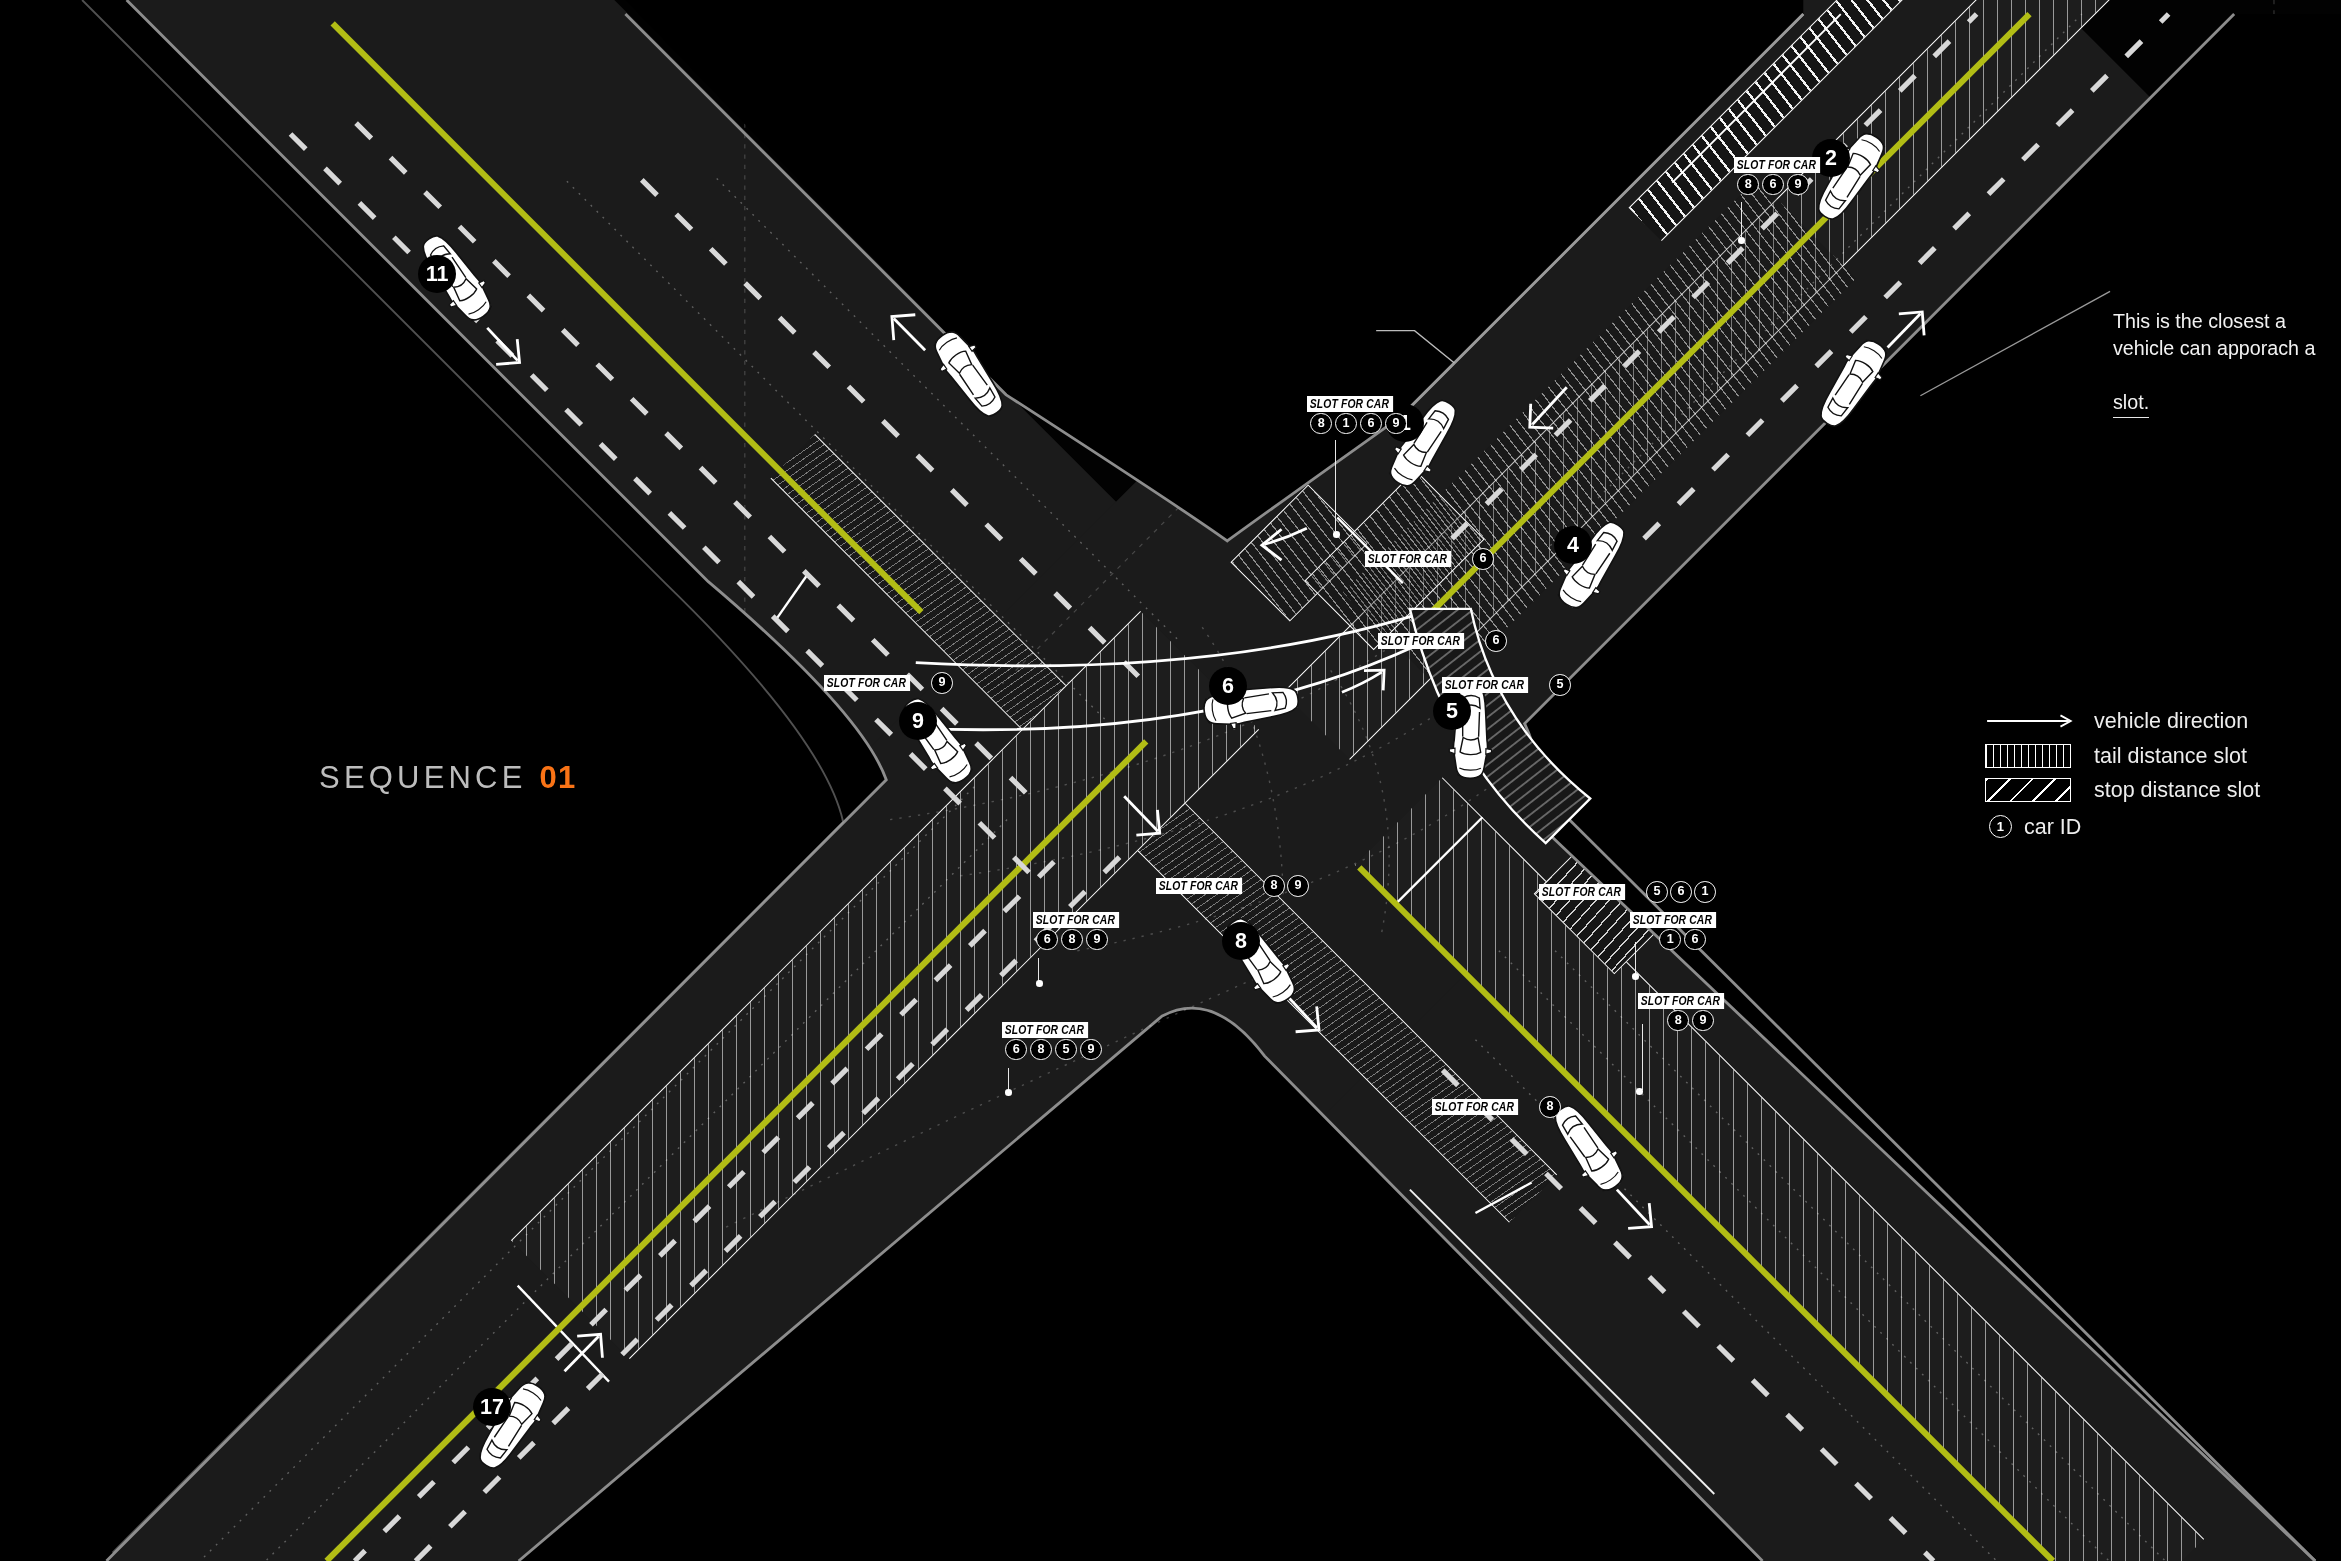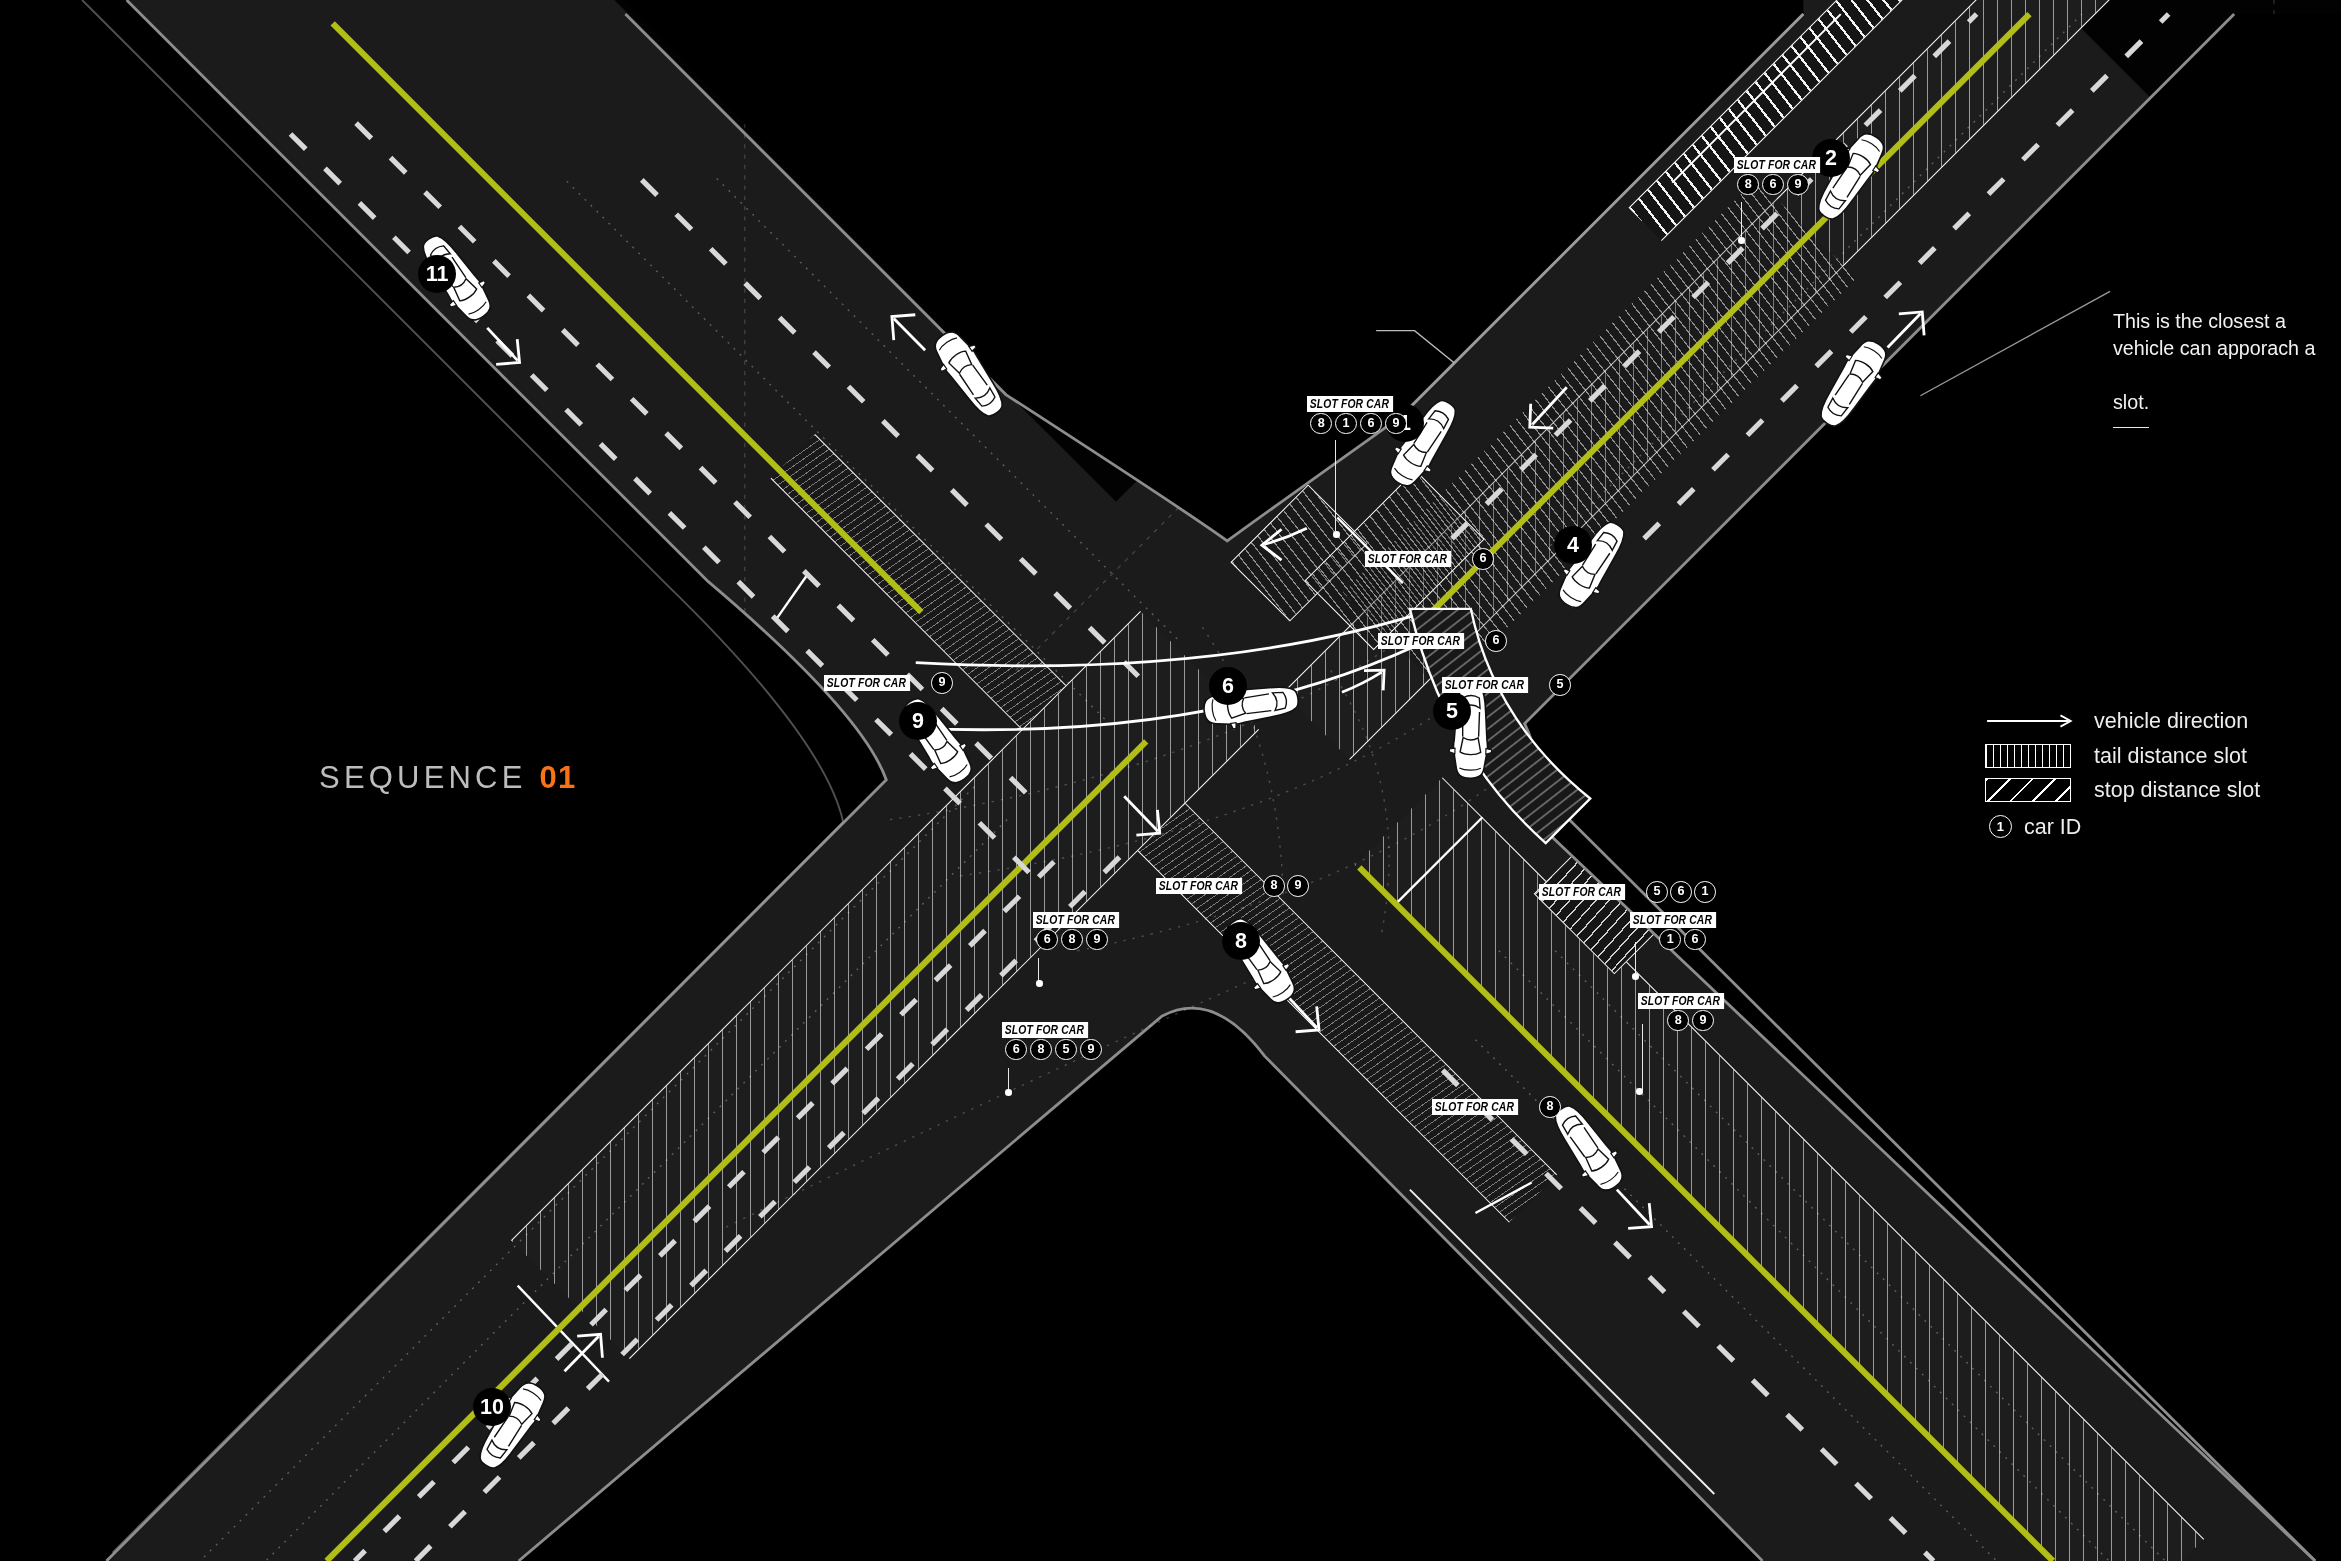--- a/index.html
+++ b/index.html
@@ -37,21 +37,21 @@
   .seq{position:absolute;color:#bdbdbd;font-size:31px;letter-spacing:4.2px;font-weight:300;}
   .seq b{color:#f97316;letter-spacing:1.4px;font-weight:bold;}
   .legend{position:absolute;color:#ededed;font-size:21.5px;}
   .lrow{position:absolute;height:26px;line-height:26px;}
   .sw{position:absolute;left:0;top:0;width:86px;height:24px;border:1.9px solid #fff;box-sizing:border-box;}
   .sw.tail{background:repeating-linear-gradient(90deg,#fff 0 1.4px,rgba(0,0,0,0) 1.4px 7px);}
   .sw.stop{background:repeating-linear-gradient(135deg,#fff 0 1.9px,rgba(0,0,0,0) 1.9px 16px);}
   .ltext{position:absolute;left:109px;top:0;}
   .cid{position:absolute;left:3.7px;top:0.9px;width:21.5px;height:21.5px;border-radius:50%;border:1.4px solid #fff;
        color:#fff;font-weight:bold;font-size:13px;line-height:21.5px;text-align:center;}
-  .ul{border-bottom:1.4px solid #e8e8e8;padding-bottom:14px;}
+  .ul{border-bottom:1.4px solid #e8e8e8;padding-bottom:4px;}
 </style>
 </head>
 <body>
 
 <div id="stage">
 
   <div class="surf rot45" style="left:-173px;top:315px;width:2061px;height:347px;"></div>
   <div class="surf rot45" style="left:862px;top:1002px;width:1686px;height:473px;"></div>
   <div class="surf rotm45" style="left:-438px;top:724px;width:2904px;height:581px;"></div>
 
@@ -227,21 +227,21 @@
     </g>
   </svg>
 
   <div class="badge" style="left:1405px;top:423px;"><span>1</span></div>
   <div class="badge" style="left:1831px;top:158px;"><span>2</span></div>
   <div class="badge" style="left:1573px;top:545px;"><span>4</span></div>
   <div class="badge" style="left:1452px;top:711px;"><span>5</span></div>
   <div class="badge" style="left:1228px;top:686px;"><span>6</span></div>
   <div class="badge" style="left:1241px;top:941px;"><span>8</span></div>
   <div class="badge" style="left:918px;top:721px;"><span>9</span></div>
-  <div class="badge" style="left:492px;top:1407px;"><span>10</span></div>
+  <div class="badge" style="left:492px;top:1407px;"><span>17</span></div>
   <div class="badge" style="left:437px;top:274px;"><span>11</span></div>
 
   <div class="slot" style="left:1307px;top:396px;">
     <span class="box">SLOT FOR CAR</span>
     <div class="chiprow">
       <span class="chip">8</span><span class="chip">1</span><span class="chip">6</span><span class="chip">9</span>
     </div>
   </div>
   <div class="leader" style="left:1335px;top:440px;height:91px;"></div>
   <div class="ldot" style="left:1333px;top:531px;"></div>

